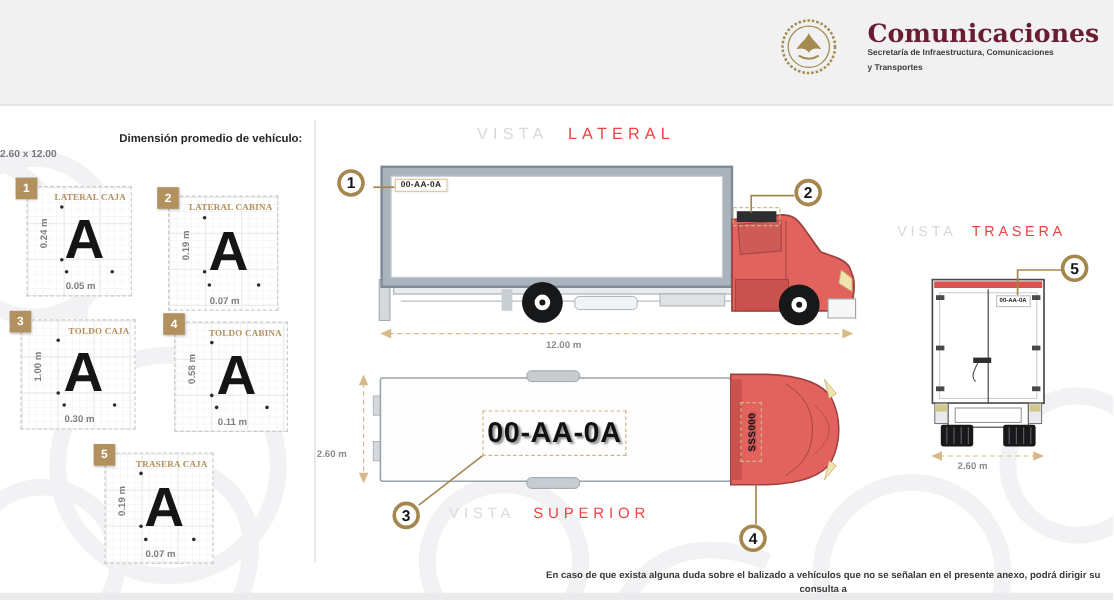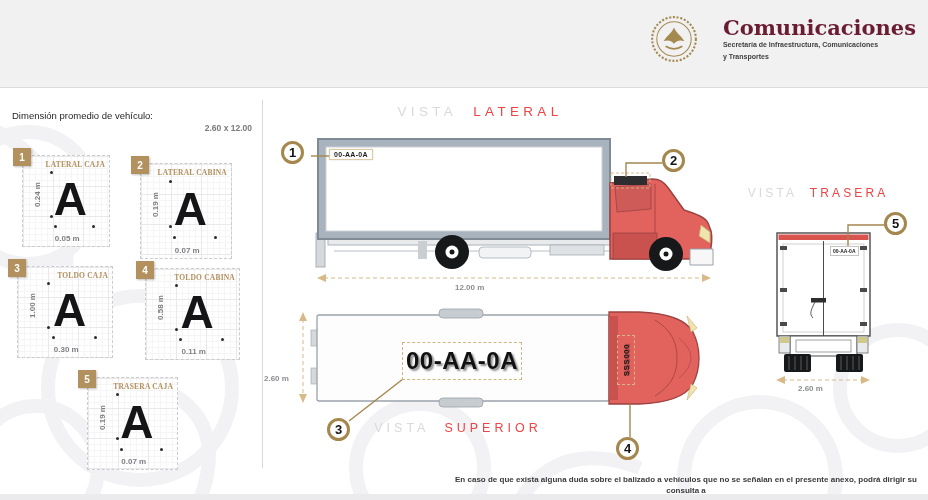--- a/index.html
+++ b/index.html
@@ -15,22 +15,22 @@
   .logo-text .sub { font-size:7px; font-weight:bold; color:#3f3f41; line-height:1.3; margin-top:2px; }
 
   
   .watermark { position:absolute; left:0; top:88px; width:928px; height:412px; z-index:0; }
 
   
   .divider-v { position:absolute; left:262px; top:100px; width:1px; height:368px; background:#d7d8da; z-index:1; }
   .bottom-strip { position:absolute; left:0; bottom:0; width:100%; height:6px; background:#ebebed; z-index:6; }
 
   
-  .side-heading { position:absolute; left:12px; top:110px; width:252px; text-align:left; font-size:9.5px; font-weight:normal; color:#262628; z-index:2; }
-  .side-size { position:absolute; left:0; top:123px; width:252px; text-align:right; font-size:8.5px; font-weight:bold; color:#77797c; z-index:2;padding-left:13px; }
+  .side-heading { position:absolute; left:0; top:110px; width:252px; text-align:right; font-size:9.5px; font-weight:bold; color:#262628; z-index:2; }
+  .side-size { position:absolute; left:0; top:123px; width:252px; text-align:left; font-size:8.5px; font-weight:bold; color:#77797c; z-index:2; }
 
   .spec-box { position:absolute; z-index:2; background-color:#fff;
     background-image:
       linear-gradient(#e9e9eb 1px, transparent 1px),
       linear-gradient(90deg, #e9e9eb 1px, transparent 1px),
       linear-gradient(#f5f5f6 1px, transparent 1px),
       linear-gradient(90deg, #f5f5f6 1px, transparent 1px);
     background-size:30px 30px, 30px 30px, 6px 6px, 6px 6px;
     border:1px dashed #ccccce; }
   .spec-badge { position:absolute; left:-10px; top:-8px; width:18px; height:18px; background:#b3915f; color:#fff; font-size:10px; font-weight:bold; display:flex; align-items:center; justify-content:center; box-shadow:1px 1px 2px rgba(0,0,0,.25); }

